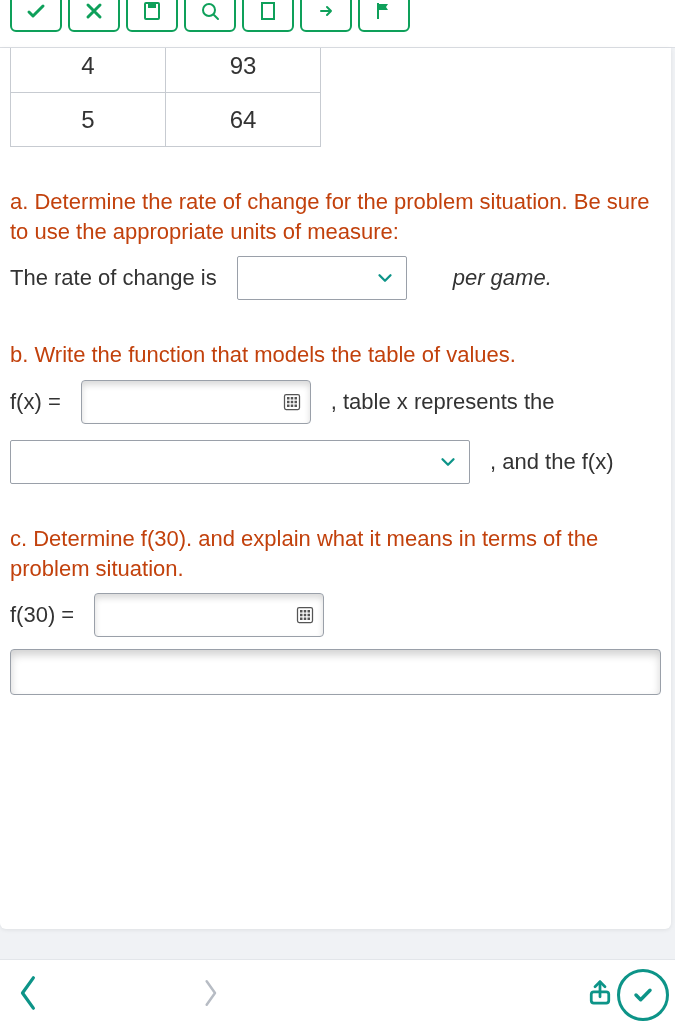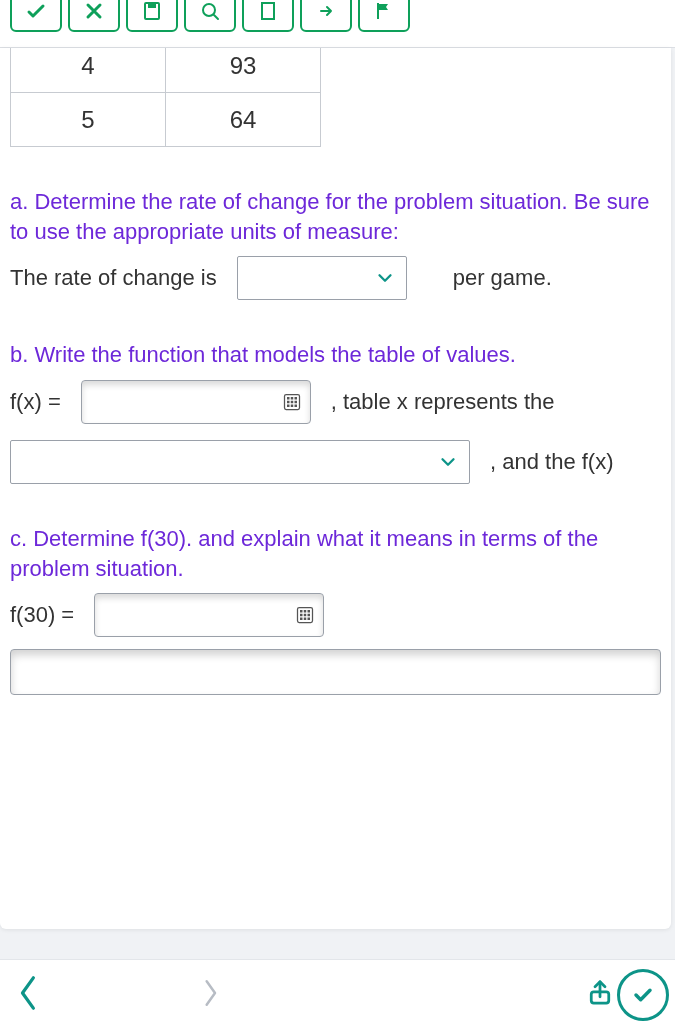--- a/index.html
+++ b/index.html
@@ -58,21 +58,21 @@
   table.data-table td {
     border: 1px solid #c7cbd1;
     width: 155px;
     height: 54px;
     text-align: center;
     font-size: 24px;
     color: #333;
   }
   .question {
     font-size: 22px;
-    color: #6d28d9;
+    color: #c2410c;
     line-height: 1.35;
   }
   .section { margin-top: 40px; padding: 0 2px; }
   .inline-row {
     display: flex;
     flex-wrap: wrap;
     align-items: center;
     gap: 20px;
     margin-top: 10px;
     font-size: 22px;
@@ -203,21 +203,21 @@
 
     <div class="section">
       <div class="question">a. Determine the rate of change for the problem situation. Be sure to use the appropriate units of measure:</div>
       <div class="inline-row">
         <span>The rate of change is</span>
         <div class="select-box teal-arrow" style="width:170px;">
           <svg class="chev" viewBox="0 0 24 24" fill="none">
               <path d="M6 9l6 6 6-6" stroke-width="2.5" stroke-linecap="round" stroke-linejoin="round"></path>
             </svg>
         </div>
-        <span style="margin-left:26px;">per game.</span>
+        <span style="margin-left:26px;font-style:italic;">per game.</span>
       </div>
     </div>
 
     <div class="section">
       <div class="question">b. Write the function that models the table of values.</div>
 
       <div class="inline-row">
         <span>f(x) =</span>
         <div class="input-box pressed" style="width:230px;">
           <svg class="keypad-icon" viewBox="0 0 24 24">

